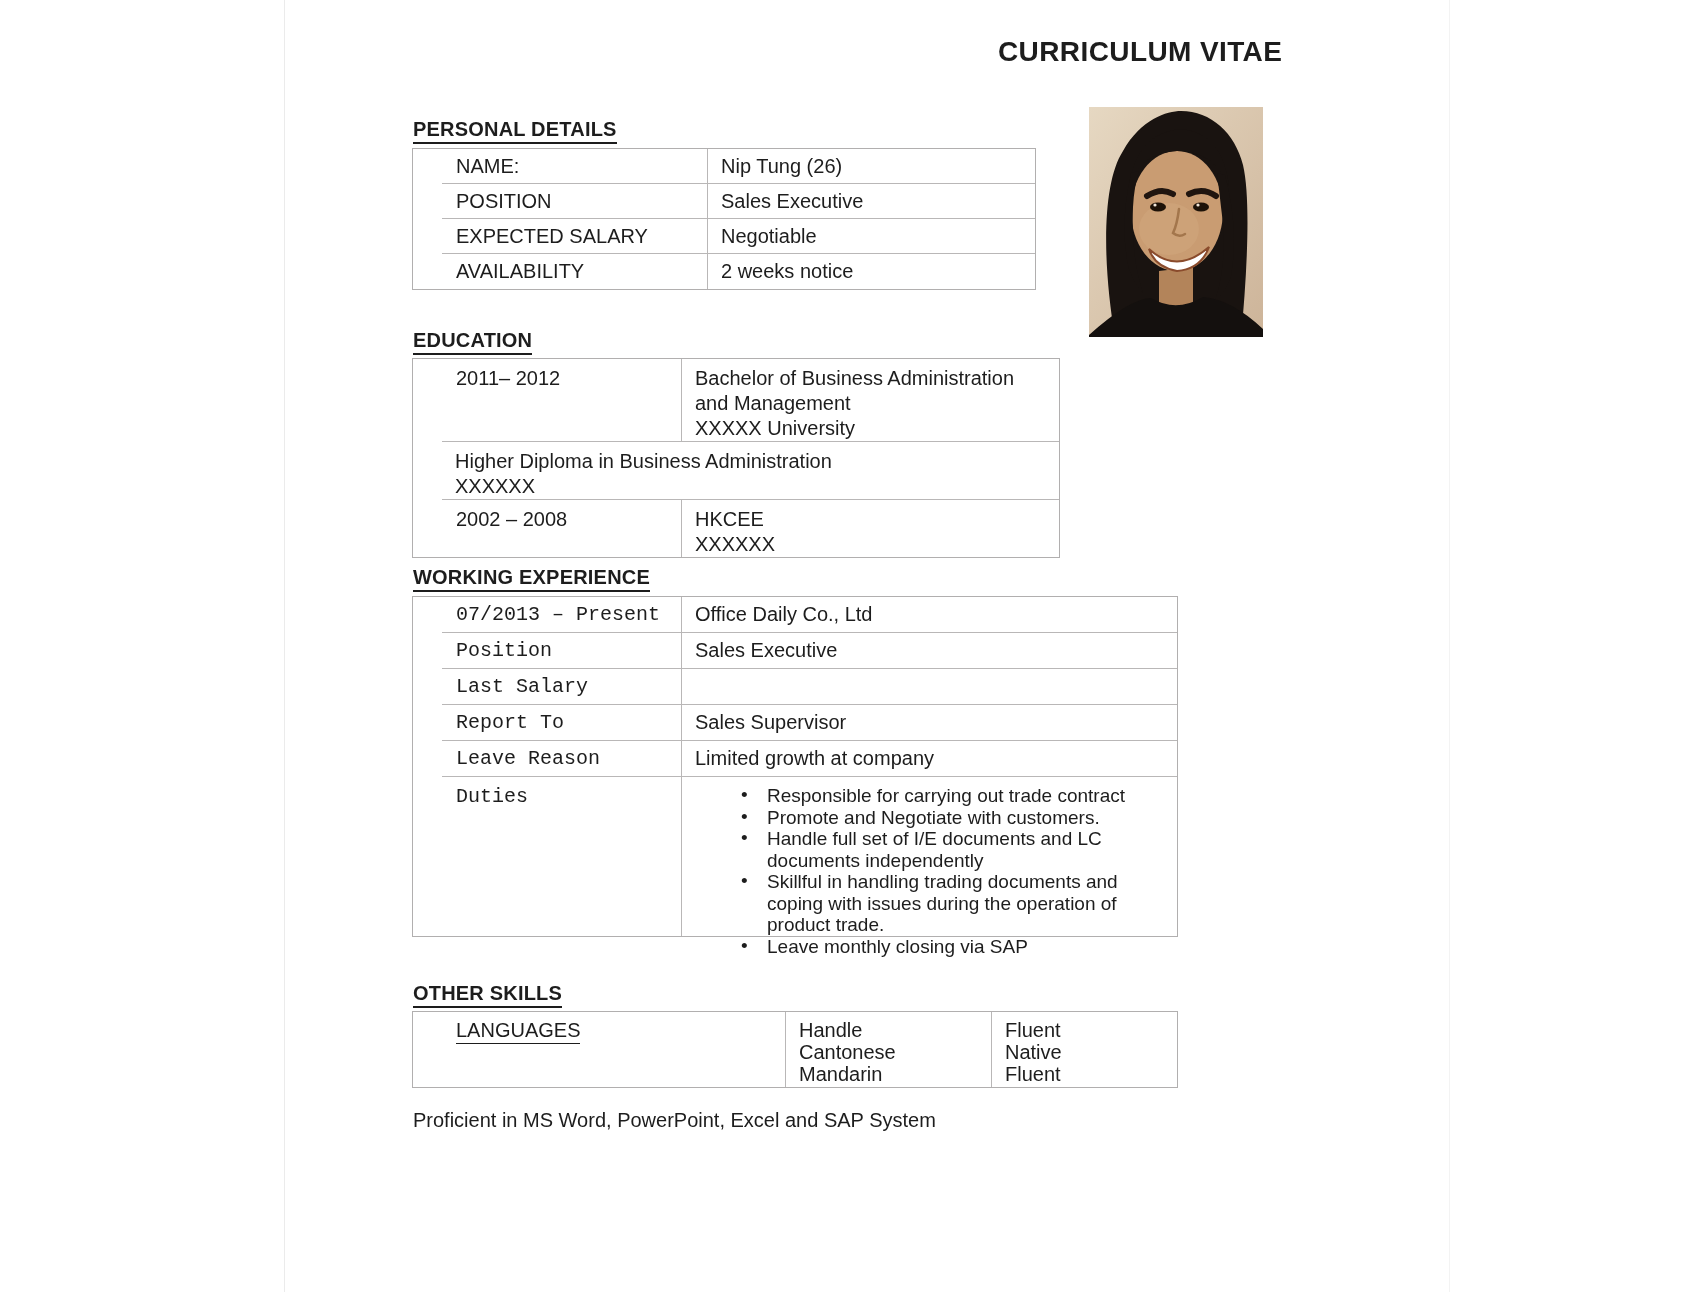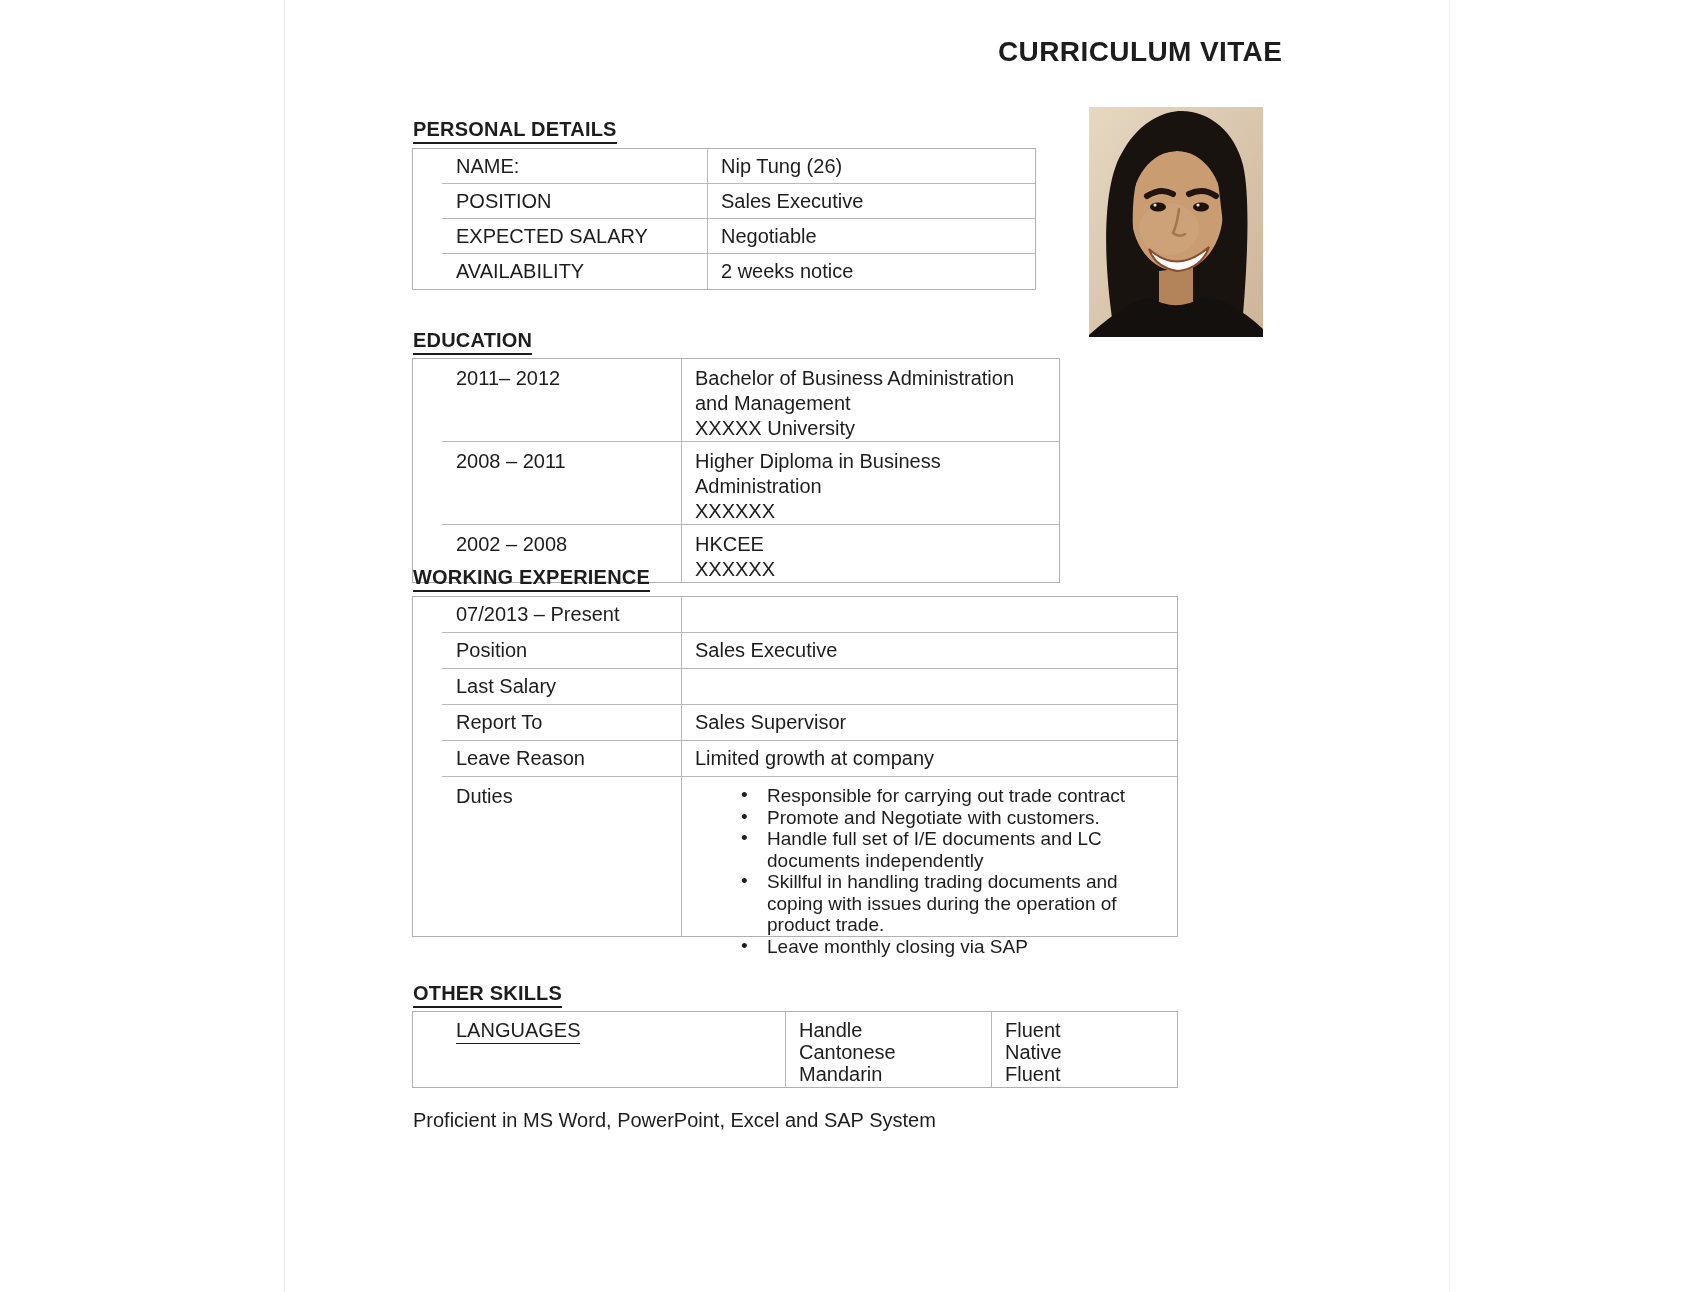--- a/index.html
+++ b/index.html
@@ -34,21 +34,21 @@
 
   
   .tbl-education { left:412px; top:358px; width:648px; font-size:20px; }
   .tbl-education .trow { min-height:57px; }
   .tbl-education .clabel { width:240px; padding-top:7px; line-height:25px; }
   .tbl-education .cvalue { padding-top:7px; line-height:25px; padding-right:8px; }
 
   
   .tbl-work { left:412px; top:596px; width:766px; font-size:20px; }
   .tbl-work .trow { height:36px; line-height:35px; }
-  .tbl-work .clabel { width:240px; }
+  .tbl-work .clabel { width:240px;font-family:Liberation Mono, monospace; }
   .tbl-work .trow-duties { height:159px; line-height:normal; }
   .tbl-work .trow-duties .clabel { padding-top:7px; line-height:25px; }
   .duties-cell { flex:1 1 auto; padding:8px 4px 0 53px; }
   .duty-item { position:relative; padding-left:32px; font-size:19px; line-height:21.5px; }
   .duty-item::before { content:"•"; position:absolute; left:6px; top:-1px; font-size:19px; }
 
   
   .tbl-skills { left:412px; top:1011px; width:766px; font-size:20px; }
   .tbl-skills .trow { height:75px; }
   .col-lang-label { flex:0 0 auto; width:344px; border-right:1px solid #b9b7b7; padding:7px 0 0 14px; }
@@ -126,41 +126,41 @@
 </div>
 <div class="tbl tbl-education">
   <div class="trow">
     <div class="clabel">2011– 2012</div>
     <div class="cvalue">
       <div>Bachelor of Business Administration and Management</div>
       <div>XXXXX University</div>
     </div>
   </div>
   <div class="trow">
-    <div class="clabel">2008 – 2011</div>
     <div class="cvalue">
       <div>Higher Diploma in Business Administration</div>
       <div>XXXXXX</div>
     </div>
   </div>
   <div class="trow">
     <div class="clabel">2002 – 2008</div>
     <div class="cvalue">
       <div>HKCEE</div>
       <div>XXXXXX</div>
     </div>
   </div>
 </div>
 
 <div class="heading heading-work">
   <span class="u">WORKING EXPERIENCE</span>
 </div>
 <div class="tbl tbl-work">
   <div class="trow">
     <div class="clabel">07/2013 – Present</div>
+    <div class="cvalue">Office Daily Co., Ltd</div>
   </div>
   <div class="trow">
     <div class="clabel">Position</div>
     <div class="cvalue">Sales Executive</div>
   </div>
   <div class="trow">
     <div class="clabel">Last Salary</div>
   </div>
   <div class="trow">
     <div class="clabel">Report To</div>

